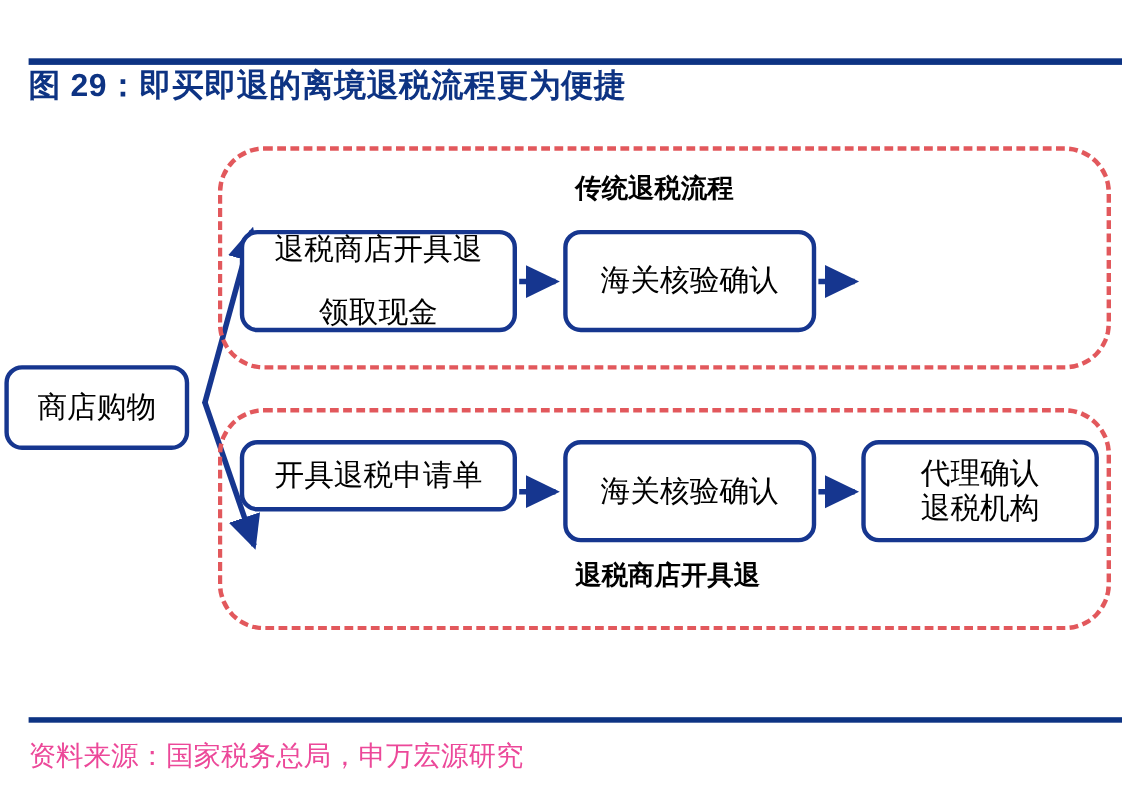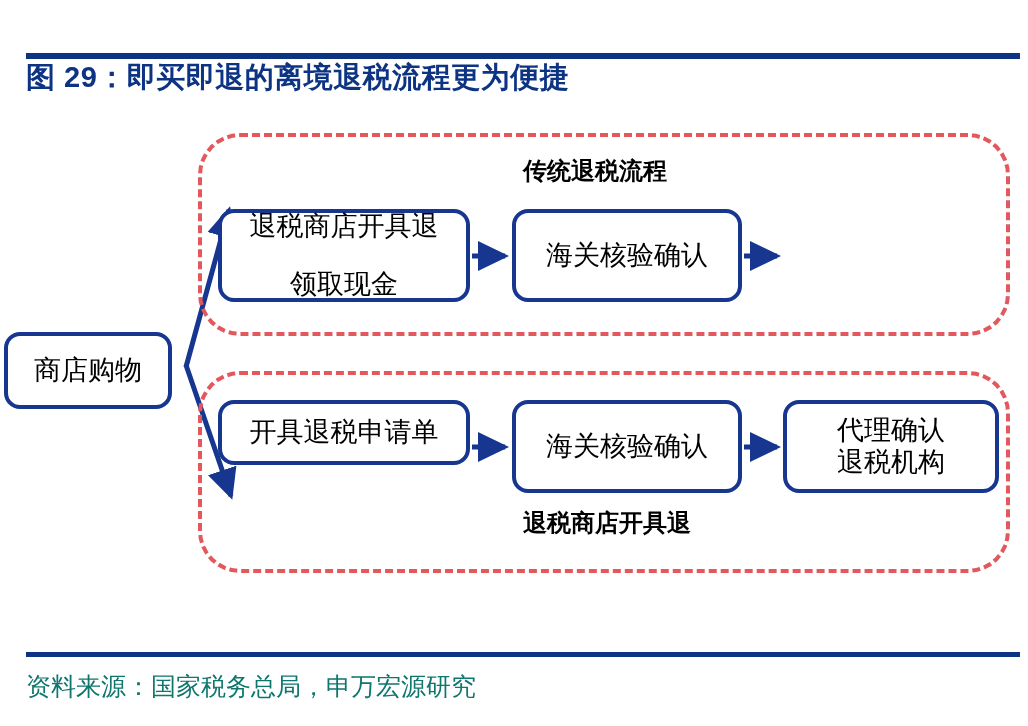--- a/index.html
+++ b/index.html
@@ -43,21 +43,21 @@
     top: 652px;
     width: 994px;
     height: 5px;
     background: #0d3383;
   }
   #source-note {
     position: absolute;
     left: 26px;
     top: 670px;
     font-size: 25px;
-    color: #0f766e;
+    color: #ec4899;
     white-space: nowrap;
   }
 
   
   #diagram {
     position: absolute;
     left: 0;
     top: 60px;
     width: 1028px;
     height: 580px;

